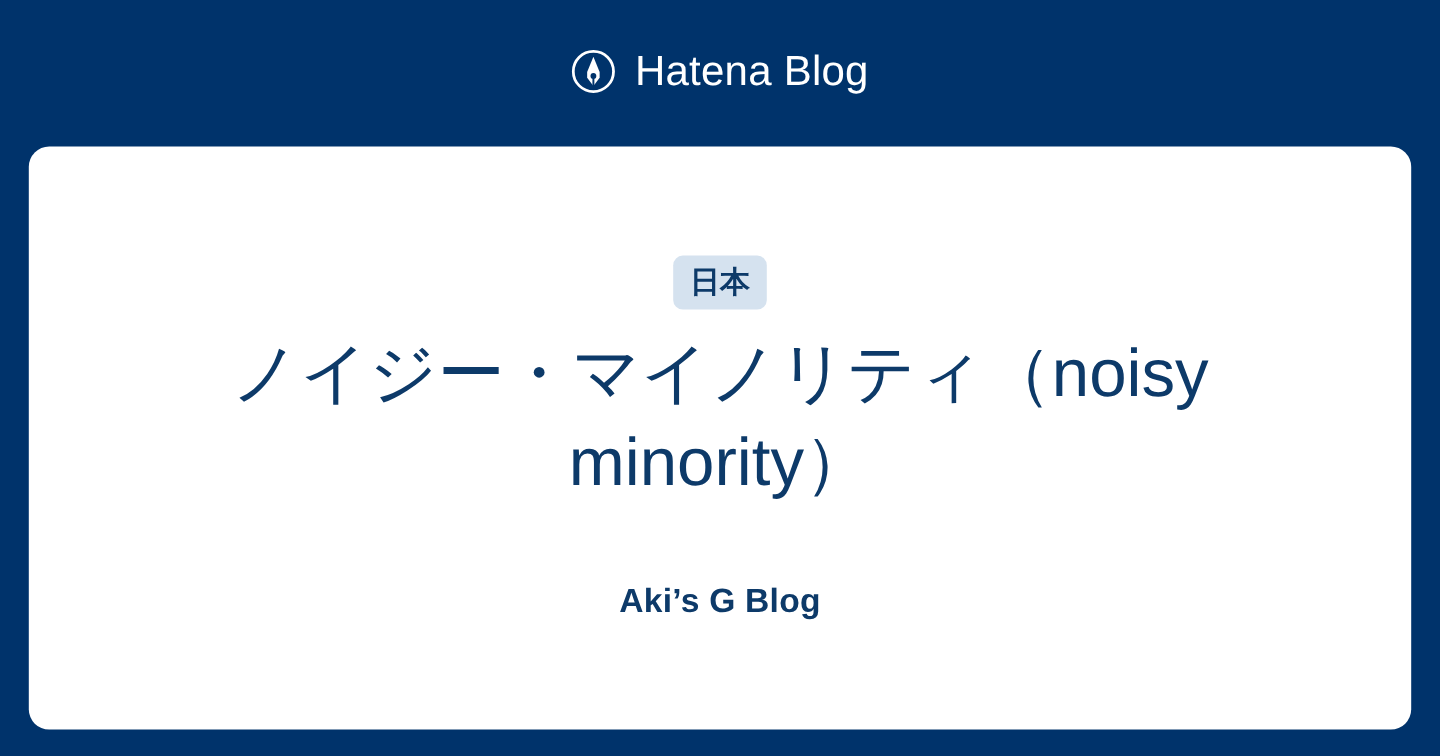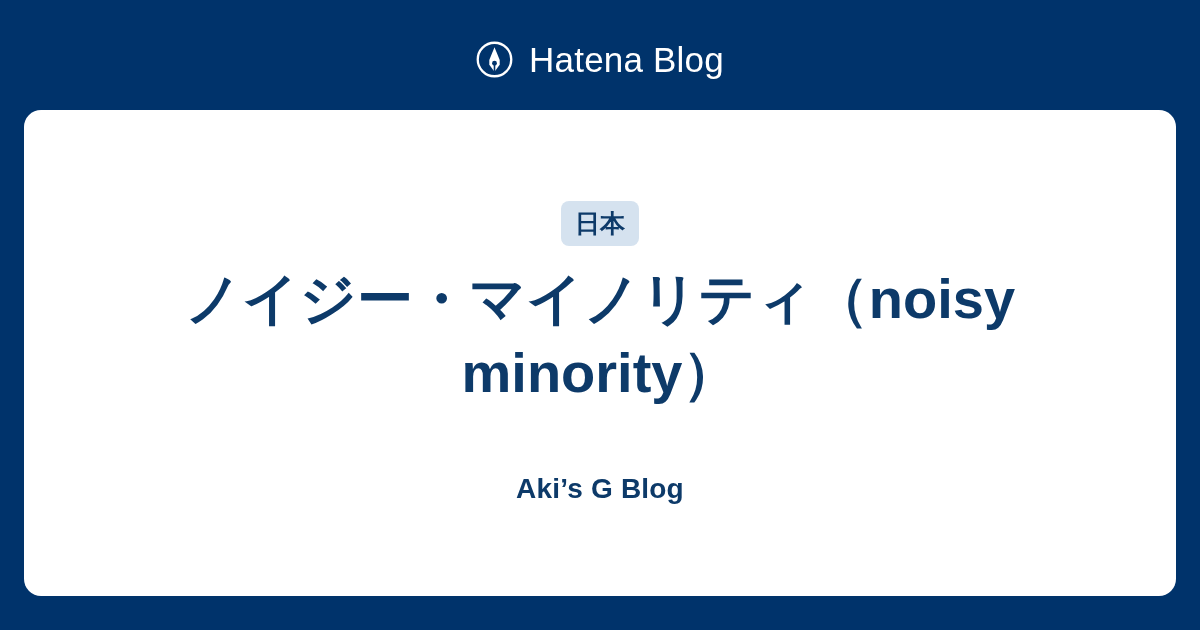--- a/index.html
+++ b/index.html
@@ -47,21 +47,21 @@
     line-height: 1;
     font-weight: 400;
     letter-spacing: 0.2px;
     white-space: nowrap;
   }
 
   
   .card {
     position: absolute;
     left: 24px;
-    top: 110px;
+    top: 122px;
     width: 1152px;
     height: 486px;
     background: #ffffff;
     border-radius: 17px;
     display: flex;
     flex-direction: column;
     align-items: center;
     justify-content: center;
     padding: 0 70px;
     overflow: hidden;
@@ -88,21 +88,21 @@
     font-weight: 700;
     line-height: 1;
     padding: 10px 14px;
     border-radius: 8px;
     white-space: nowrap;
   }
 
   .entry-title {
     color: #0d3a69;
     font-size: 56px;
-    font-weight: 700;
+    font-weight: 400;
     line-height: 1.32;
     text-align: center;
     letter-spacing: 0px;
     max-width: 880px;
     word-break: break-word;
   }
 
   .blog-name {
     margin-top: 62px;
     color: #0d3a69;

